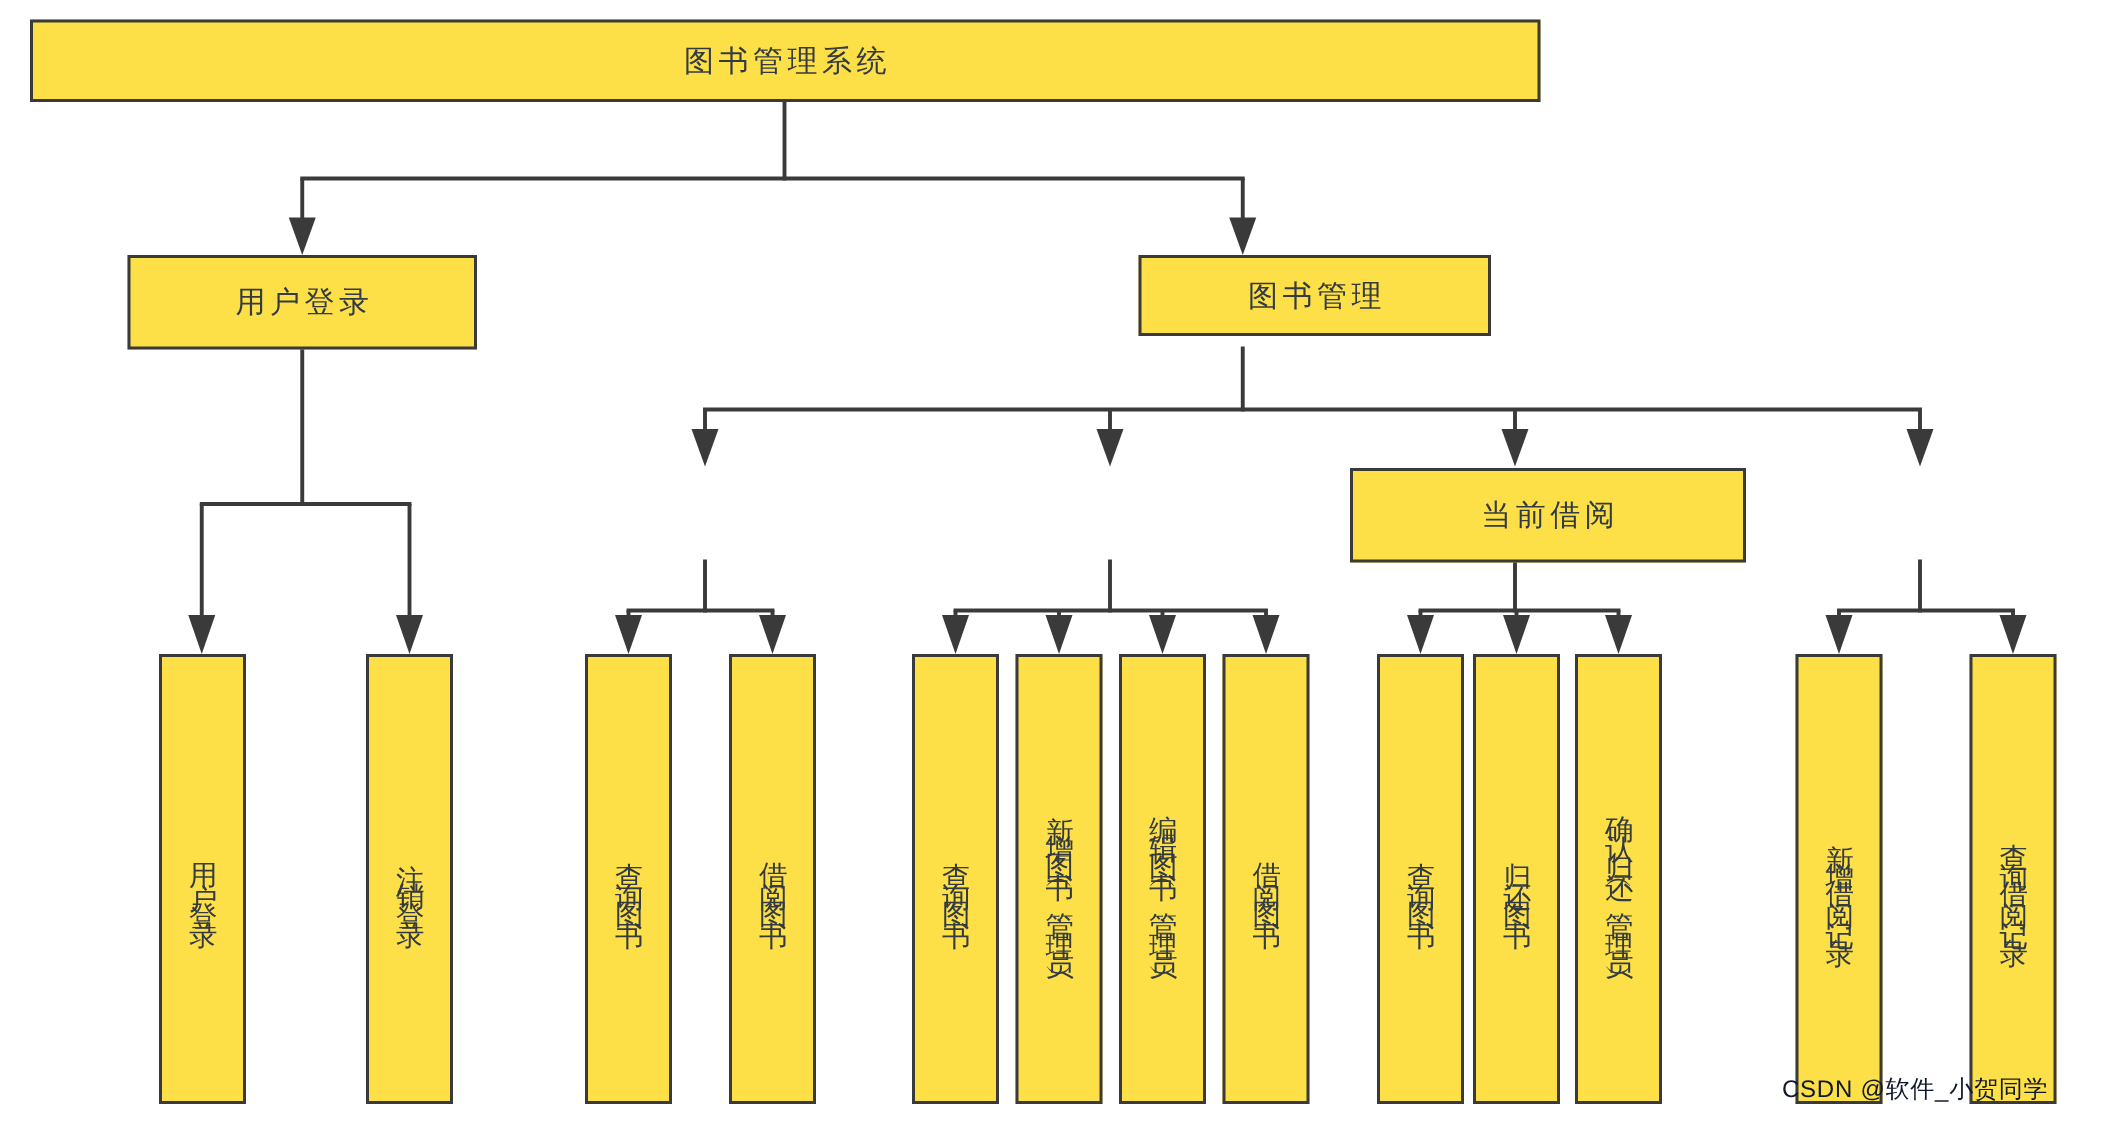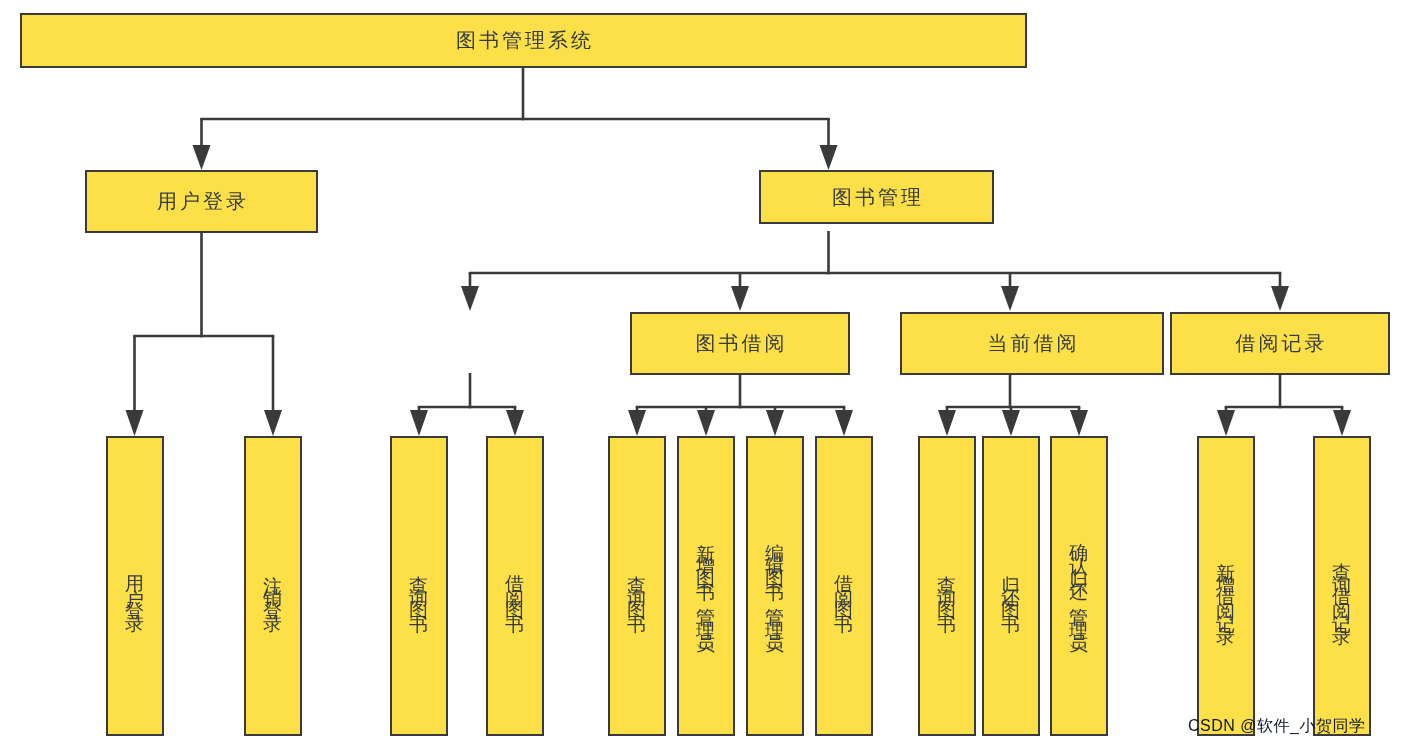--- a/index.html
+++ b/index.html
@@ -133,23 +133,21 @@
       <line x1="1342" y1="407" x2="1342" y2="412"></line>
       <polygon points="1333,410 1351,410 1342,436"></polygon>
     </g>
   </svg>
 
   <div class="box b-root hlabel">图书管理系统</div>
 
   <div class="box b-login hlabel">用户登录</div>
   <div class="box b-mgmt hlabel">图书管理</div>
 
-  <div class="box b-l3-2 hlabel">图书借阅</div>
   <div class="box b-l3-3 hlabel">当前借阅</div>
-  <div class="box b-l3-4 hlabel">借阅记录</div>
 
   <div class="box leaf lf-1">用户登录</div>
   <div class="box leaf lf-2">注销登录</div>
 
   <div class="box leaf lf-3">查询图书</div>
   <div class="box leaf lf-4">借阅图书</div>
 
   <div class="box leaf lf-5">查询图书</div>
   <div class="box leaf lf-6">新增图书（管理员）</div>
   <div class="box leaf lf-7">编辑图书（管理员）</div>

